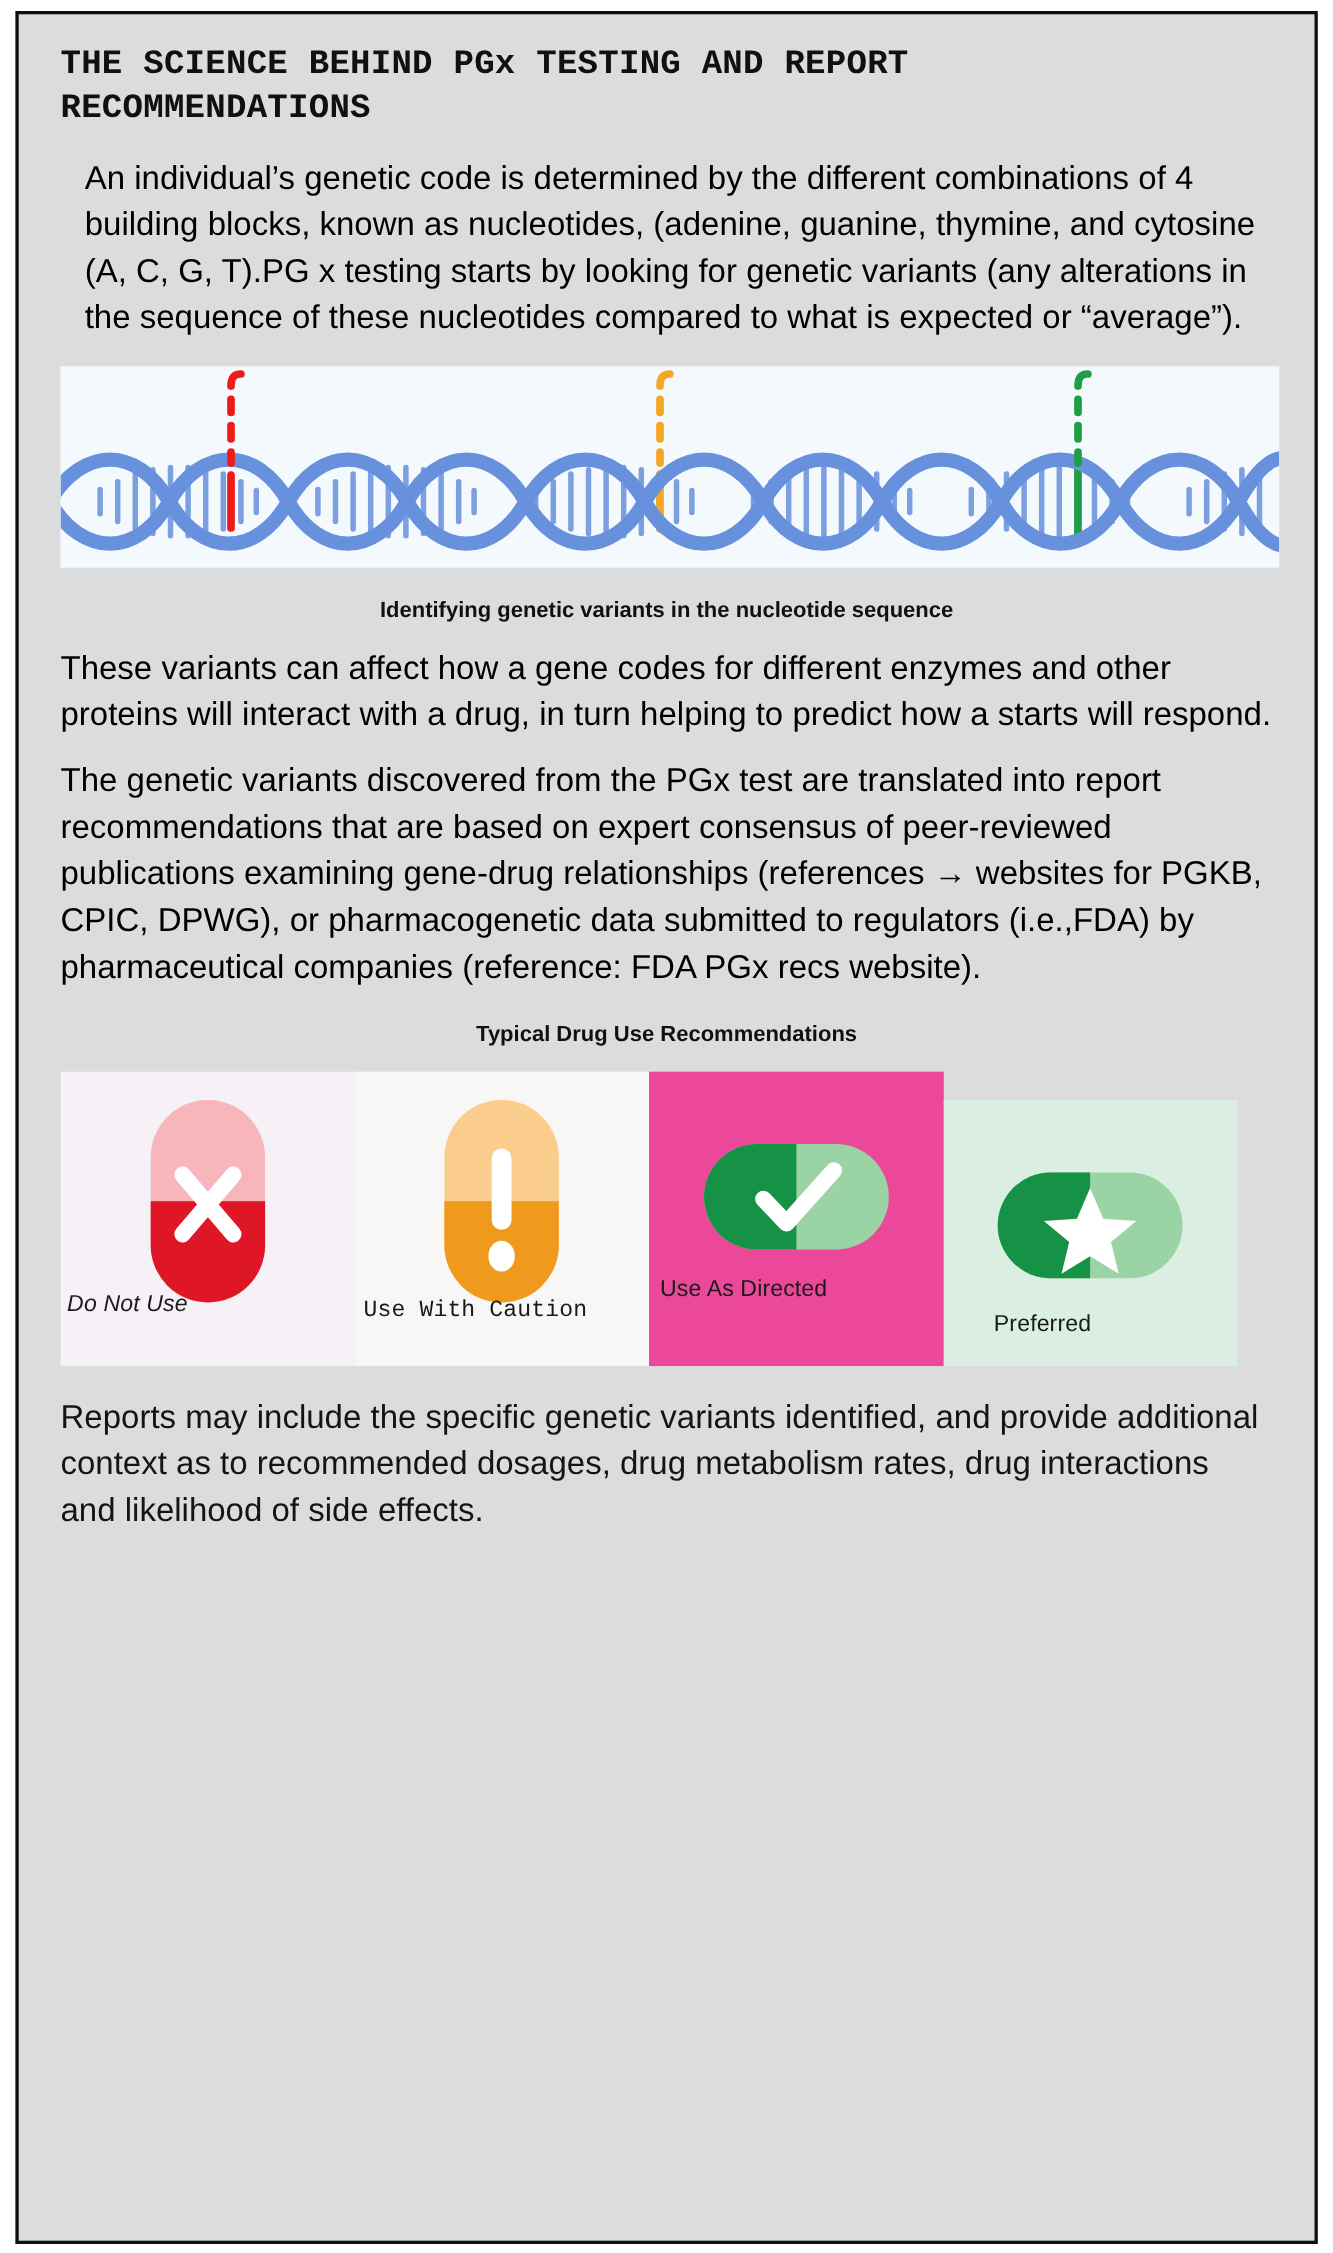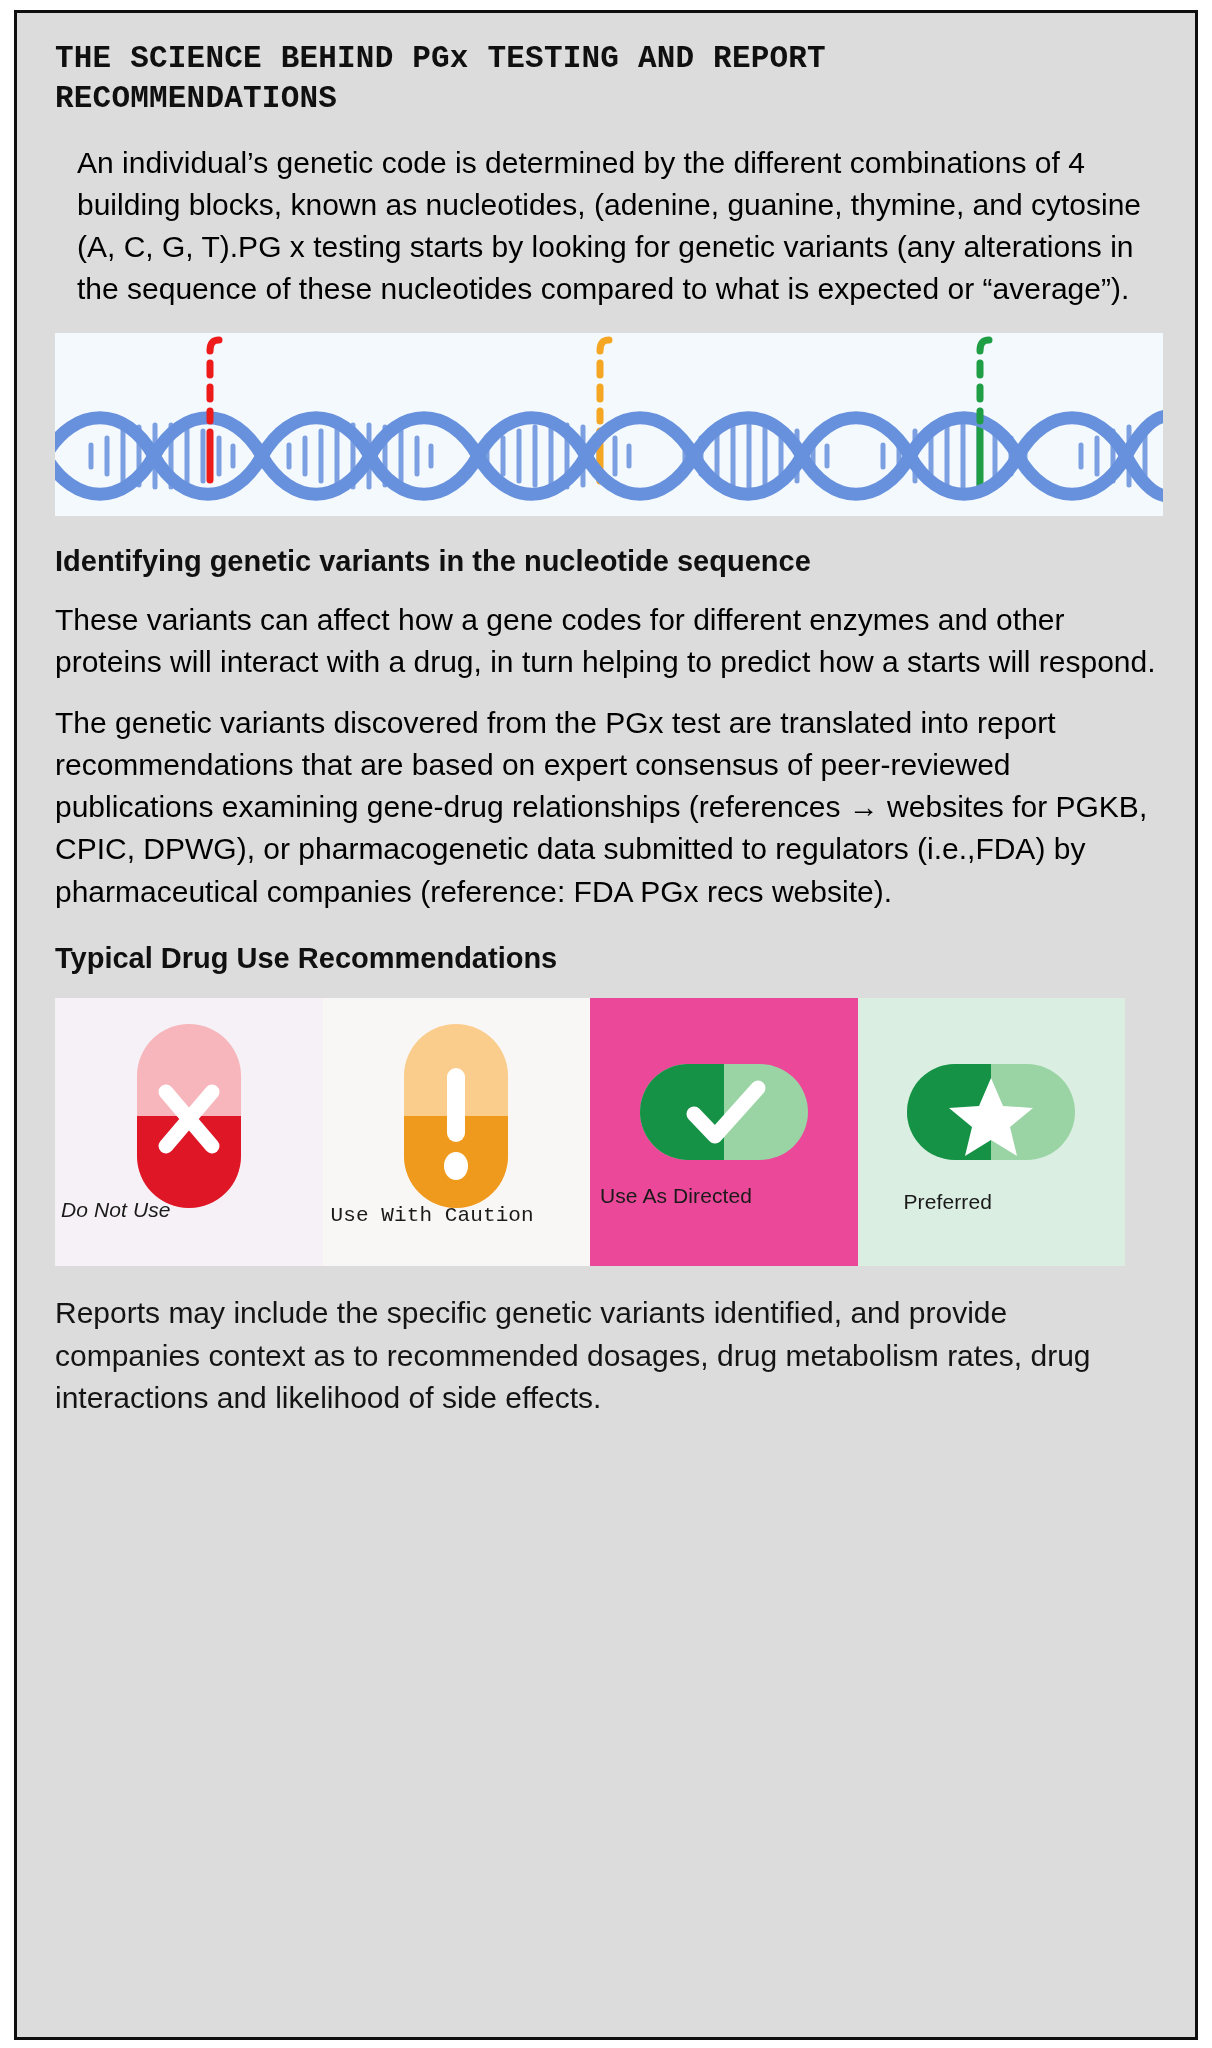--- a/index.html
+++ b/index.html
@@ -46,25 +46,26 @@
   p.para {
     font-size: 30px;
     line-height: 1.41;
     color: #000000;
     margin: 18px 0 0 0;
   }
   p.para.first {
     margin-top: 22px;
   }
   .subhead {
-    font-size: 29px;
+    font-size: 20px;
     font-weight: bold;
     color: #101010;
     margin: 26px 0 0 0;
     line-height: 1.35;
+    text-align: center;
   }
   
   .dna-figure {
     position: relative;
     margin: 22px 0 0 0;
     width: 1108px;
     height: 183px;
     background: #f4f9fd;
     overflow: hidden;
   }
@@ -274,36 +275,36 @@
             <rect x="4" y="4" width="168" height="96" rx="48" ry="48" fill="#9ad4a5"></rect>
             <g clip-path="url(#clipPillC)">
                 <rect x="0" y="0" width="88" height="104" fill="#169246"></rect>
               </g>
             <polyline points="58,54 79,76 122,28" fill="none" stroke="#ffffff" stroke-width="15" stroke-linecap="round" stroke-linejoin="round"></polyline>
           </svg>
         </div>
         <span class="rec-label" style="left:10px; top:186px;">Use As Directed</span>
       </div>
 
-      <div class="rec-cell" style="background:#daeee2;">
+      <div class="rec-cell" style="background:#daeee2;margin-top:26px;">
         <div class="pill-wrap" style="top:62px;">
           <svg width="176" height="104" viewBox="0 0 176 104" xmlns="http://www.w3.org/2000/svg" aria-hidden="true">
             <defs>
                 <clipPath id="clipPillD">
                   <rect x="4" y="4" width="168" height="96" rx="48" ry="48"></rect>
                 </clipPath>
               </defs>
             <rect x="4" y="4" width="168" height="96" rx="48" ry="48" fill="#9ad4a5"></rect>
             <g clip-path="url(#clipPillD)">
                 <rect x="0" y="0" width="88" height="104" fill="#169246"></rect>
               </g>
             <polygon points="88,18 100,46 130,48 107,67 114,96 88,80 62,96 69,67 46,48 76,46" fill="#ffffff"></polygon>
           </svg>
         </div>
         <span class="rec-label" style="left:46px; top:192px;">Preferred</span>
       </div>
 
     </div>
 
-    <p class="bottom-para">Reports may include the specific genetic variants identified, and provide companies context as to recommended dosages, drug metabolism rates, drug interactions and likelihood of side effects.</p>
+    <p class="bottom-para">Reports may include the specific genetic variants identified, and provide additional context as to recommended dosages, drug metabolism rates, drug interactions and likelihood of side effects.</p>
 
   </div>
 </div>
 
 </body></html>

